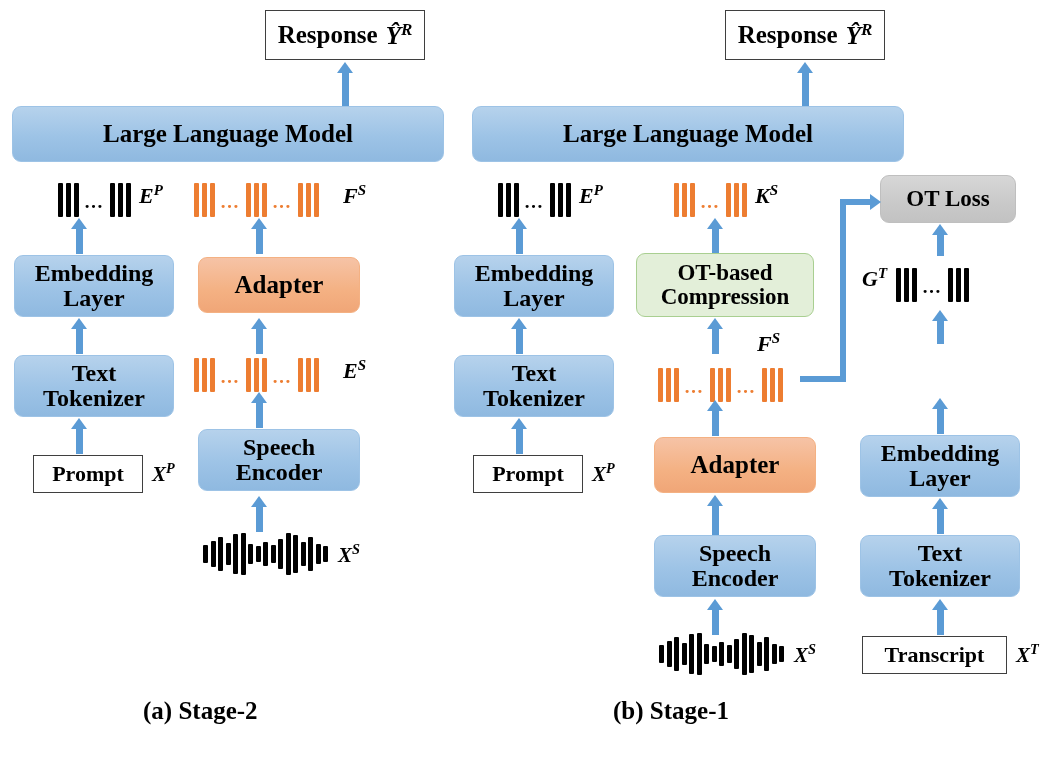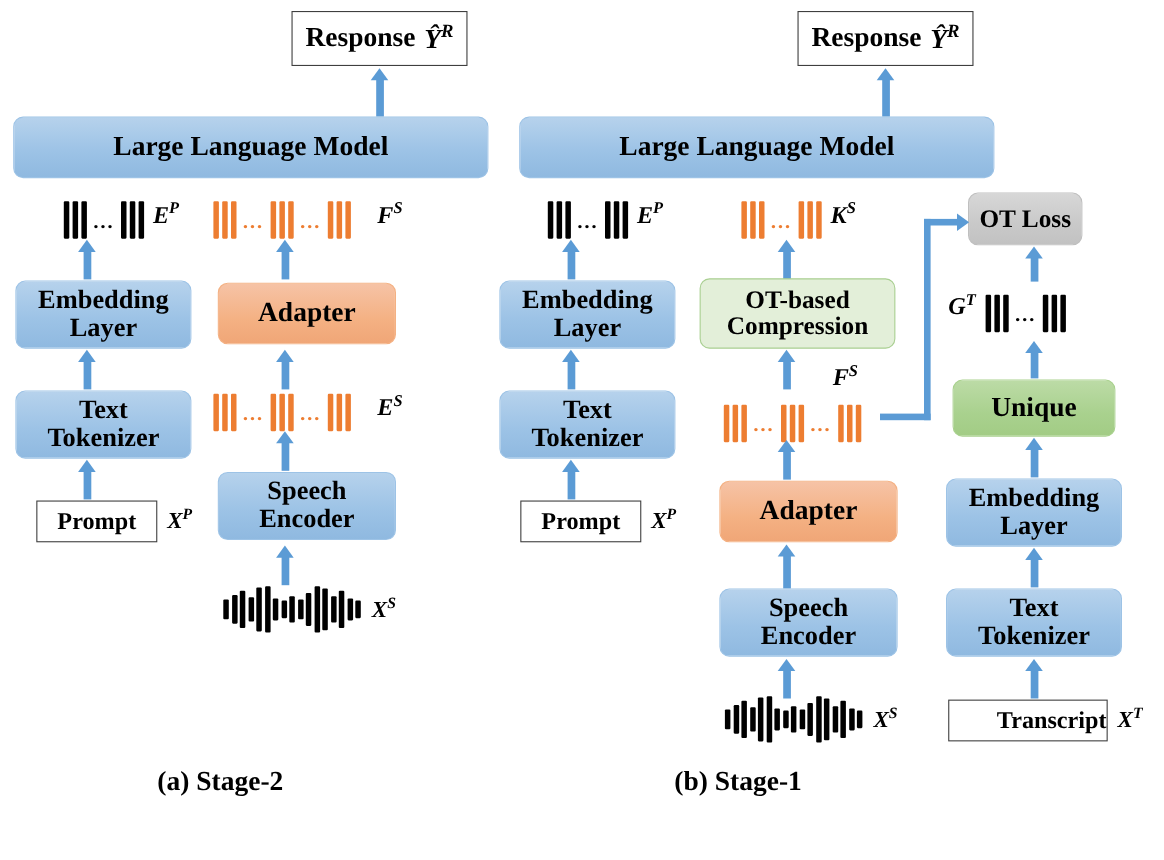--- a/index.html
+++ b/index.html
@@ -250,21 +250,21 @@
     <div class="tok orangebar last"></div>
     <div class="dots orangedots">…</div>
     <div class="tok orangebar"></div>
     <div class="tok orangebar"></div>
     <div class="tok orangebar last"></div>
   </div>
   <div class="mlabel" style="left:755px;top:182px;font-size:22px;">
     <span>K</span><span class="sup">S</span>
   </div>
 
-  <div class="node grey" style="left:880px;top:175px;width:104px;height:48px;font-size:23px;">
+  <div class="node grey" style="left:880px;top:175px;width:136px;height:48px;font-size:23px;">
     <span>OT Loss</span>
   </div>
 
   <div class="arrow vup" style="left:504px;top:218px;width:30px;height:36px;">
     <div class="shaft" style="height:28px;"></div>
       <div class="head"></div>
   </div>
 
   <div class="arrow vup" style="left:700px;top:218px;width:30px;height:36px;">
     <div class="shaft" style="height:28px;"></div>
@@ -336,23 +336,20 @@
   <div class="elbow" style="left:800px;top:193px;width:95px;height:192px;">
 
     <div class="seg" style="left:0px;top:183px;width:46px;height:6px;"></div>
 
     <div class="seg" style="left:40px;top:6px;width:6px;height:183px;"></div>
 
     <div class="seg" style="left:40px;top:6px;width:32px;height:6px;"></div>
     <div class="head" style="left:70px;top:1px;"></div>
   </div>
 
-  <div class="node rbox greenmid" style="left:866px;top:345px;width:148px;height:52px;font-size:25px;">
-    <span>Unique</span>
-  </div>
 
   <div class="arrow vup" style="left:504px;top:418px;width:30px;height:36px;">
     <div class="shaft" style="height:28px;"></div>
       <div class="head"></div>
   </div>
 
   <div class="arrow vup" style="left:700px;top:400px;width:30px;height:36px;">
     <div class="shaft" style="height:28px;"></div>
       <div class="head"></div>
   </div>
@@ -421,21 +418,21 @@
     <div class="wbar" style="height:38px;"></div>
     <div class="wbar" style="height:24px;"></div>
     <div class="wbar" style="height:34px;"></div>
     <div class="wbar" style="height:20px;"></div>
     <div class="wbar" style="height:16px;"></div>
   </div>
   <div class="mlabel" style="left:794px;top:641px;font-size:21px;">
     <span>X</span><span class="sup">S</span>
   </div>
 
-  <div class="node sbox" style="left:862px;top:636px;width:145px;height:38px;font-size:22px;justify-content:flex-end;">
+  <div class="node sbox" style="left:862px;top:636px;width:145px;height:38px;font-size:22px;">
     <span>Transcript</span>
   </div>
   <div class="mlabel" style="left:1016px;top:641px;font-size:21px;">
     <span>X</span><span class="sup">T</span>
   </div>
 
   <div class="caption" style="left:613px;top:697px;">(b) Stage-1</div>
 
 </div>
 

